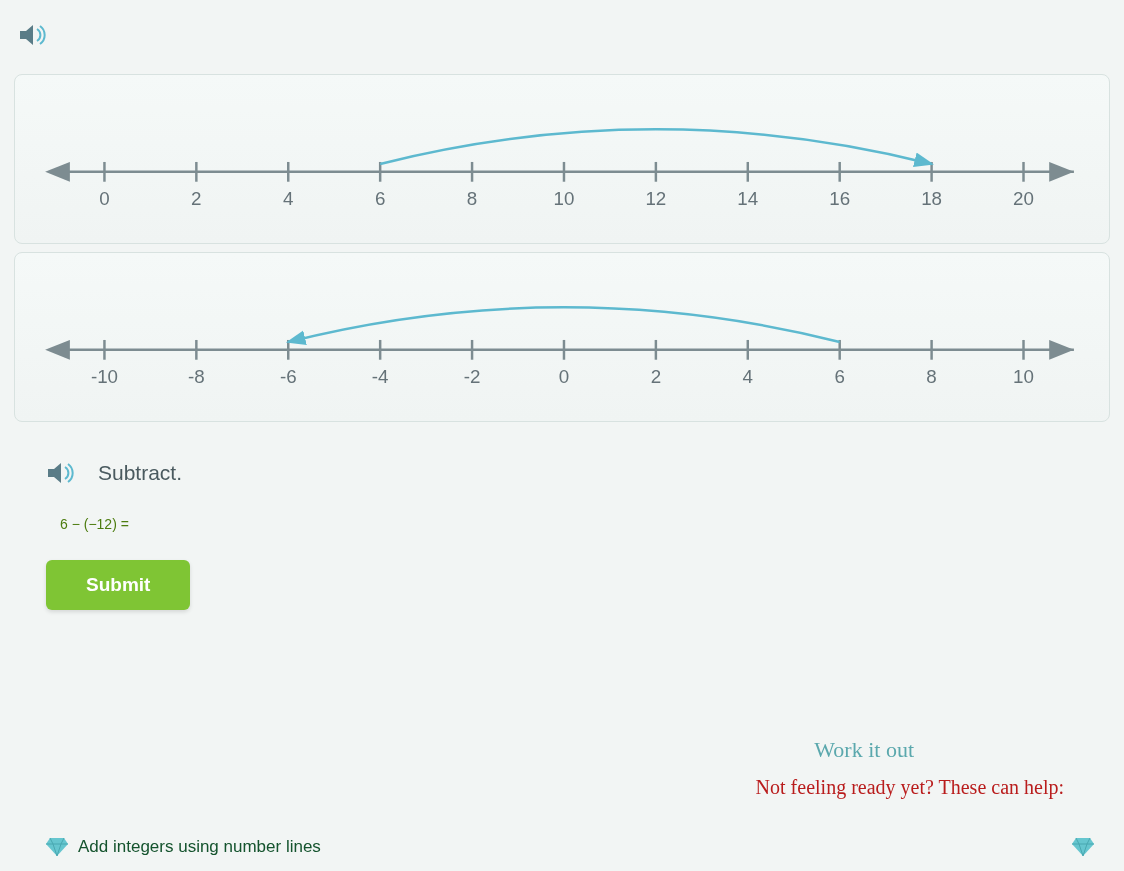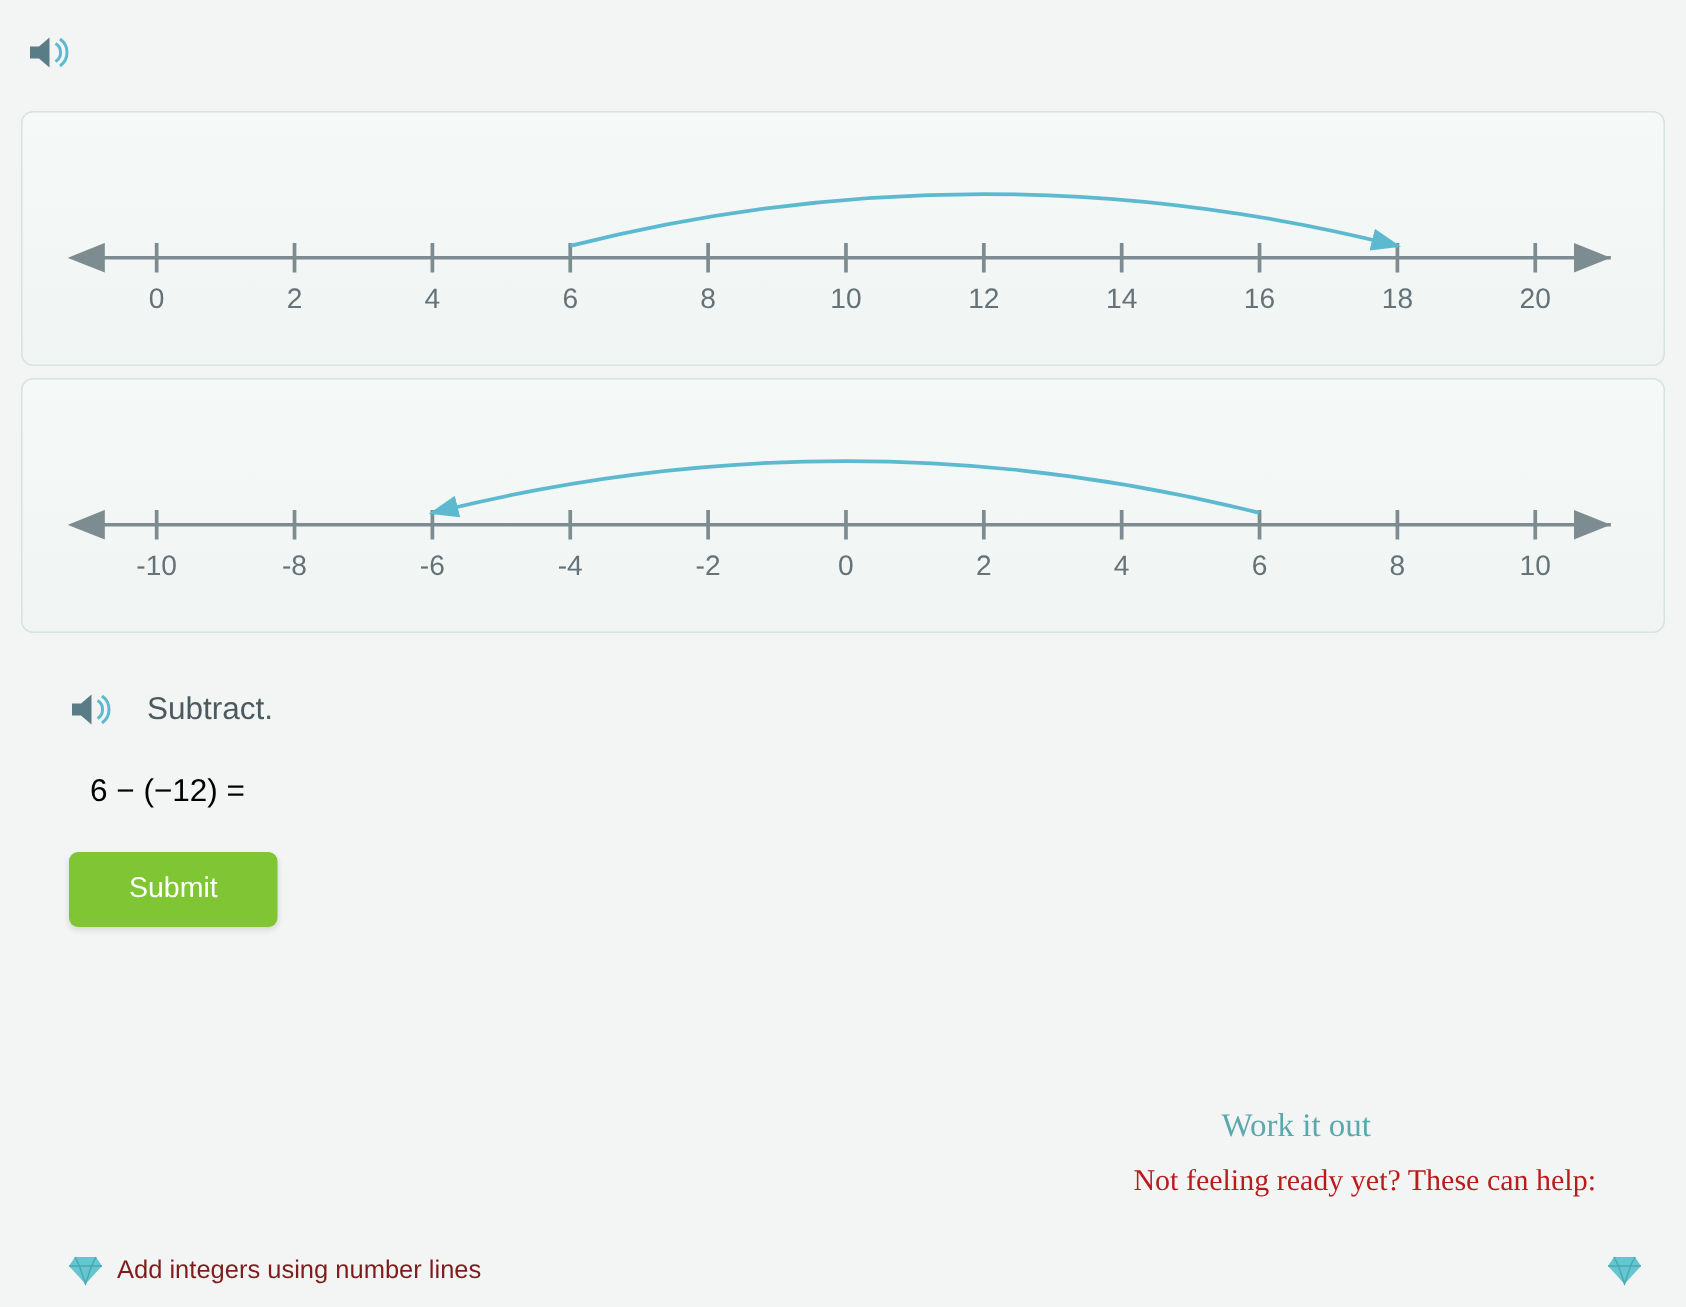--- a/index.html
+++ b/index.html
@@ -41,32 +41,32 @@
     text-anchor: middle;
     font-family: inherit;
   }
   .subtract-row {
     display: flex; align-items: center; gap: 22px;
     padding: 30px 20px 6px 46px;
     font-size: 21px;
   }
   .equation {
     padding: 24px 20px 10px 60px;
-    font-size: 21px;
-    color: #000000;
+    font-size: 14px;
+    color: #4d7c0f;
     display: flex;
     align-items: center;
     gap: 10px;
   }
   .submit-btn {
     margin: 18px 0 0 46px;
     background: #7fc534;
     color: #fff;
     font-size: 19px;
-    font-weight: 400;
+    font-weight: 700;
     border: none;
     border-radius: 6px;
     padding: 14px 40px;
     cursor: pointer;
     box-shadow: 0 2px 4px rgba(0,0,0,0.12);
   }
   .workout {
     position: absolute;
     right: 210px;
     bottom: 108px;
@@ -86,21 +86,21 @@
     position: absolute;
     left: 0; right: 0; bottom: 0;
     height: 48px;
     display: flex;
     align-items: center;
     justify-content: space-between;
     padding: 0 30px 0 46px;
   }
   .gem-link {
     display: flex; align-items: center; gap: 10px;
-    color: #7f1d1d;
+    color: #14532d;
     font-size: 17px;
   }
   .gem { width: 22px; height: 20px; }
   .answer-slot {
     display: inline-block;
     min-width: 20px;
   }
 </style>
 </head>
 <body>

